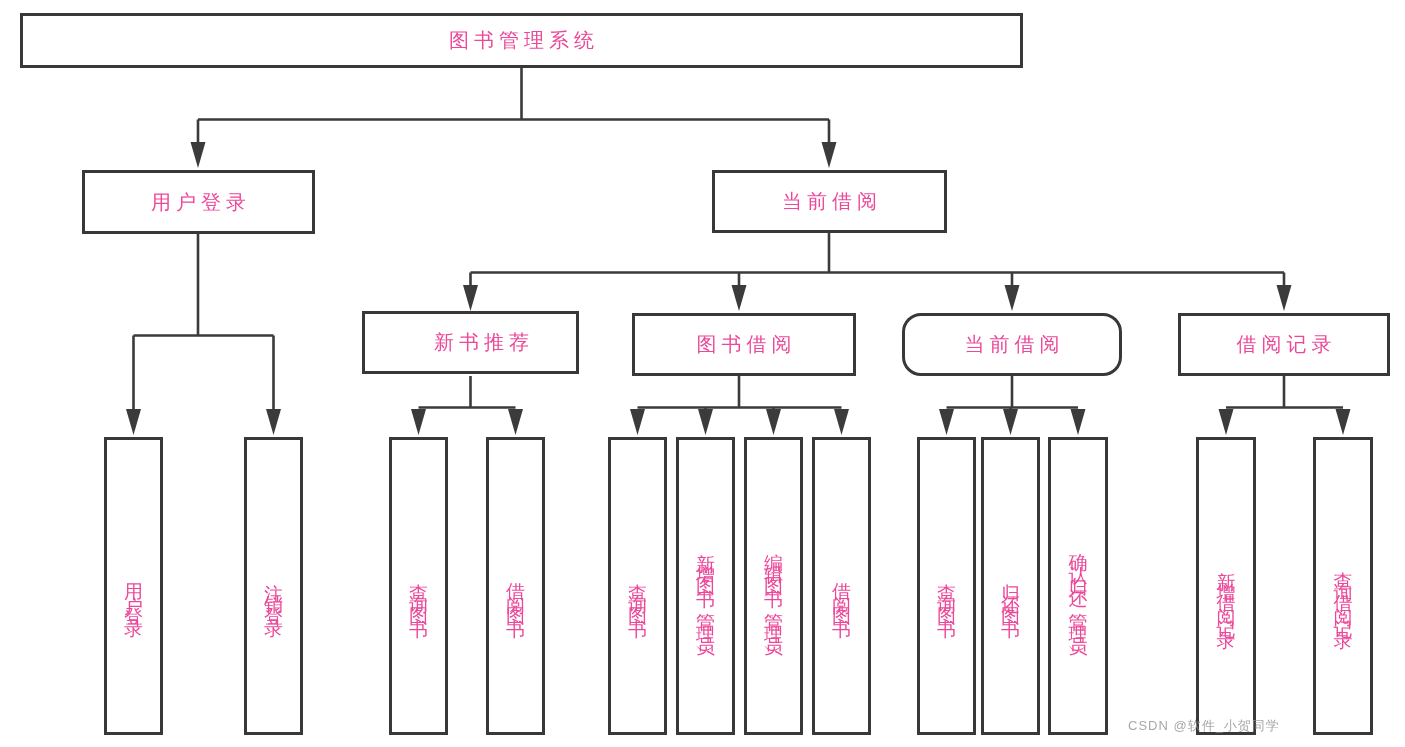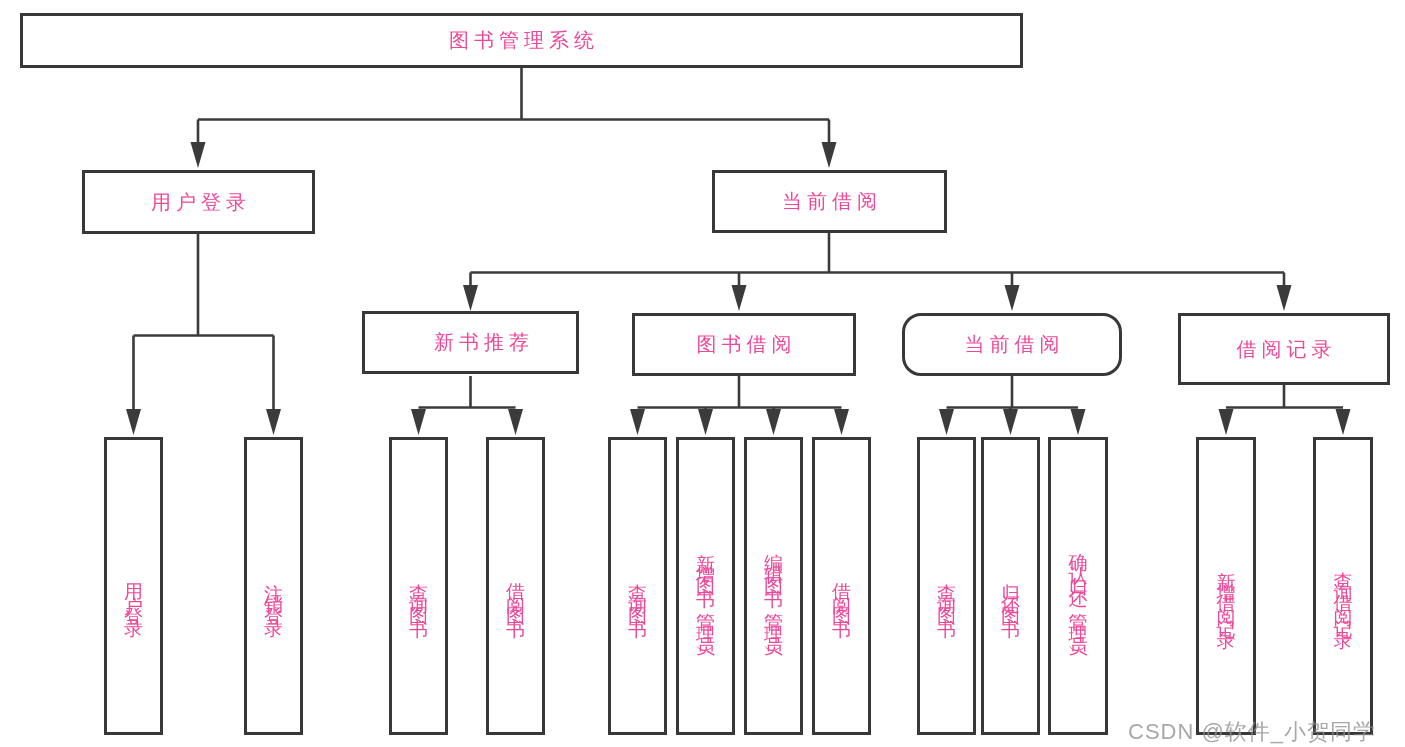--- a/index.html
+++ b/index.html
@@ -45,21 +45,21 @@
     text-orientation: mixed;
     font-size: 19px;
     letter-spacing: 12px;
     margin-bottom: -12px;
     white-space: nowrap;
   }
   .watermark {
     position: absolute;
     left: 1128px;
     top: 717px;
-    font-size: 22px;
+    font-size: 13px;
     color: rgba(145,145,145,0.8);
     letter-spacing: 1px;
     z-index: 2;
     white-space: nowrap;
   }
 </style>
 </head>
 <body>
 
 <div class="canvas">
@@ -126,21 +126,21 @@
 
   <div class="box hbox" style="left:362px; top:311px; width:217px; height:63px;padding-left:22px;">
     <span>新书推荐</span>
   </div>
   <div class="box hbox" style="left:632px; top:313px; width:224px; height:63px;">
     <span>图书借阅</span>
   </div>
   <div class="box hbox" style="left:902px; top:313px; width:220px; height:63px;border-radius:19px;">
     <span>当前借阅</span>
   </div>
-  <div class="box hbox" style="left:1178px; top:313px; width:212px; height:72px;">
+  <div class="box hbox" style="left:1178px; top:313px; width:212px; height:63px;">
     <span>借阅记录</span>
   </div>
 
   <div class="box vbox" style="left:104px; top:437px; width:59px; height:298px;">
     <span>用户登录</span>
   </div>
   <div class="box vbox" style="left:244px; top:437px; width:59px; height:298px;">
     <span>注销登录</span>
   </div>
 

